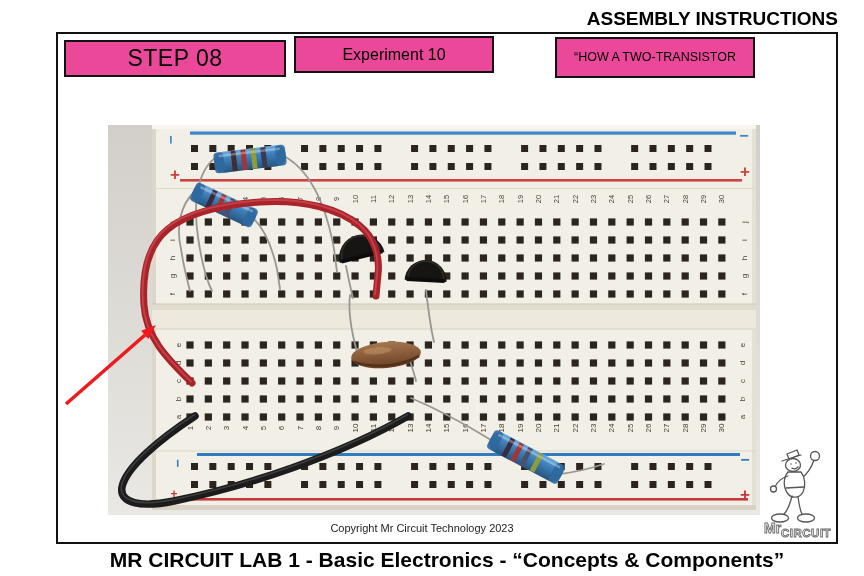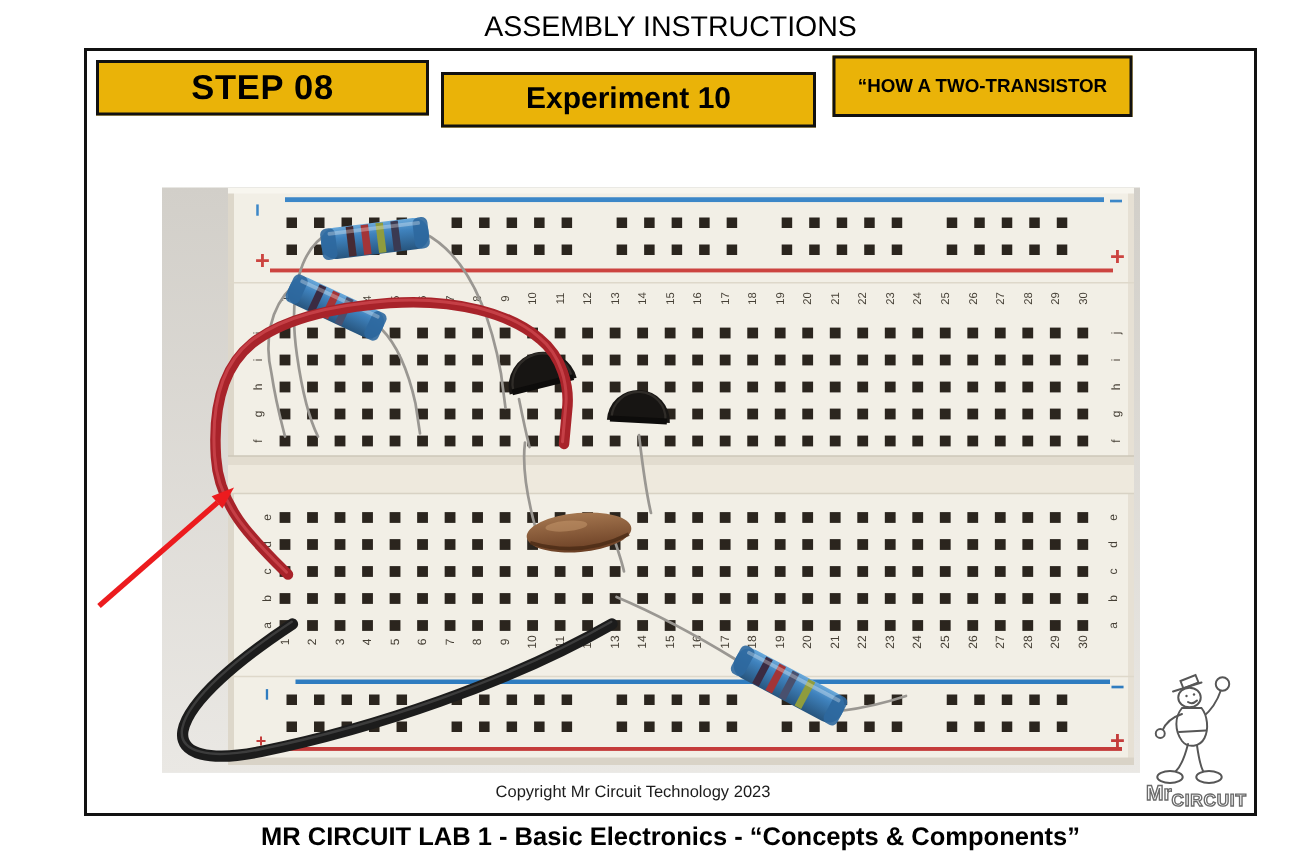--- a/index.html
+++ b/index.html
@@ -1,29 +1,29 @@
 <!DOCTYPE html>
 <html><head>
 <meta charset="utf-8">
 <style>
   html,body{margin:0;padding:0;background:#fff;}
   body{width:864px;height:576px;position:relative;font-family:"Liberation Sans",sans-serif;color:#000;overflow:hidden;}
-  .page-title{position:absolute;top:8px;left:56px;width:782px;text-align:center;font-weight:normal;font-size:19px;}
+  .page-title{position:absolute;top:8px;left:56px;width:782px;text-align:right;font-weight:bold;font-size:19px;}
   .main-box{position:absolute;left:56px;top:32px;width:778px;height:508px;border:2px solid #111;}
-  .hdr-box{position:absolute;border:2px solid #111;display:flex;align-items:center;justify-content:center;font-weight:bold;background:#eab308;box-sizing:border-box;}
+  .hdr-box{position:absolute;border:2px solid #111;display:flex;align-items:center;justify-content:center;font-weight:normal;background:#ec4899;box-sizing:border-box;}
   #box-step{left:6px;top:6px;width:222px;height:37px;font-size:23px;letter-spacing:.5px;}
-  #box-exp{left:236px;top:14px;width:250px;height:37px;font-size:20px;}
+  #box-exp{left:236px;top:2px;width:200px;height:37px;font-size:16px;}
   #box-topic{left:497px;top:3px;width:200px;height:41px;font-size:12.5px;line-height:1.25;text-align:center;flex-direction:row;}
   .instruction{position:absolute;left:0;top:56px;width:100%;text-align:center;font-size:15.5px;}
   .instruction b{font-weight:bold;}
   .photo{position:absolute;left:50px;top:91px;width:652px;height:390px;overflow:hidden;background:#d8d5cf;}
   .copyright{position:absolute;left:38px;top:488px;width:652px;text-align:center;font-size:11px;color:#1c1c1c;}
   .arrow-svg{position:absolute;left:42px;top:318px;width:130px;height:100px;z-index:6;}
   .mascot{position:absolute;left:704px;top:410px;width:76px;height:96px;}
-  .footer-title{position:absolute;top:548px;left:56px;width:782px;text-align:center;font-weight:bold;font-size:17px;}
+  .footer-title{position:absolute;top:548px;left:56px;width:782px;text-align:center;font-weight:bold;font-size:21px;}
 </style>
 </head>
 <body>
 
 <div class="page-title">ASSEMBLY INSTRUCTIONS</div>
 
 <div class="main-box">
   <div class="hdr-box" id="box-step">
     <span>STEP 08</span>
   </div>

